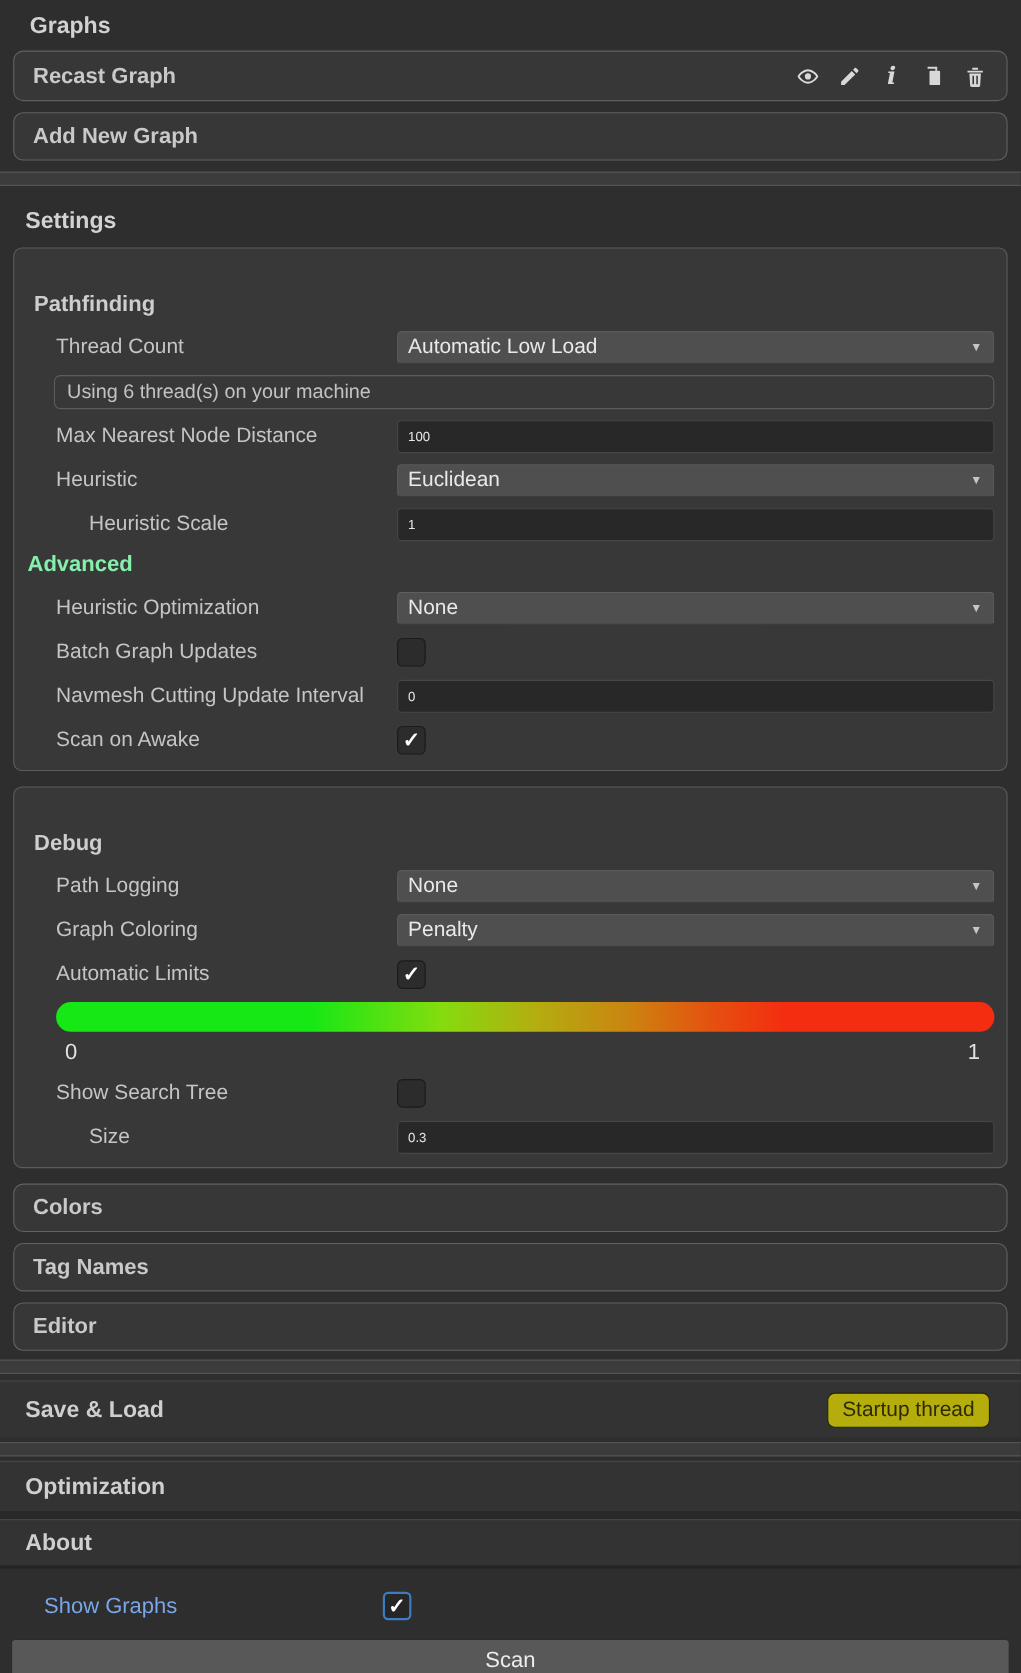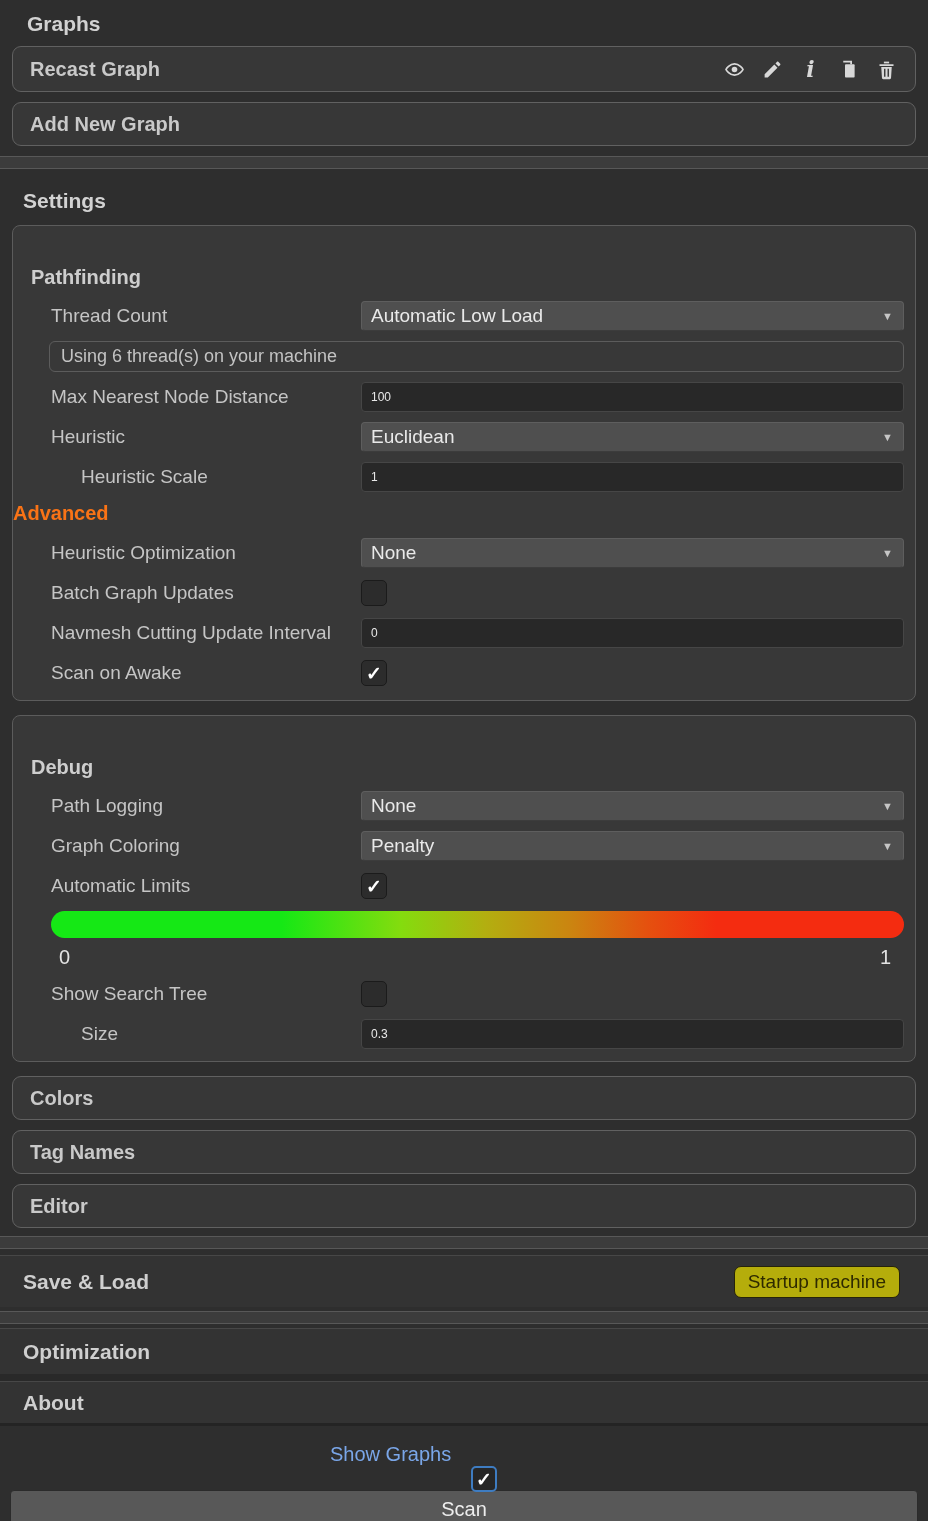--- a/index.html
+++ b/index.html
@@ -30,21 +30,21 @@
     margin:0 12px 14px; background:#383838;
     border:1px solid #5c5c5c; border-radius:8px;
     padding:12px 11px 12px 0;
   }
   .gb-title { padding-left:18px; font-weight:bold; font-size:20px; color:#cecece; height:28px; margin-bottom:7px;margin-top:28px; }
 
   .frow { display:flex; align-items:center; height:30px; margin:0 0 10px 38px; }
   .flabel { width:310px; min-width:310px; white-space:nowrap; overflow:hidden; font-size:19px; color:#c5c5c5; }
   .indent .flabel { padding-left:30px; }
 
-  .advanced-title { font-weight:bold; font-size:20px; color:#f97316; margin:1px 0 9px 0; height:27px; }
+  .advanced-title { font-weight:bold; font-size:20px; color:#86efac; margin:1px 0 9px 12px; height:27px; }
 
   .dropdown {
     flex:1; height:30px; background:#4f4f4f;
     border:1px solid #5e5e5e; border-bottom-color:#3c3c3c; border-radius:4px;
     display:flex; align-items:center; padding:0 28px 0 9px;
     font-size:19px; color:#e9e9e9; position:relative; cursor:pointer;
   }
   .dd-arrow { position:absolute; right:10px; top:50%; transform:translateY(-50%); font-size:11px; color:#c6c6c6; }
 
   .textfield {
@@ -77,21 +77,21 @@
 
   .section-bar {
     background:#333333; border-top:1px solid #474747;
     display:flex; align-items:center; padding:0 28px 0 23px;
     font-weight:bold; font-size:21px; color:#cfcfcf; cursor:pointer;
   }
   .badge { margin-left:auto; padding:4px 13px; border-radius:7px; font-size:19px; font-weight:normal; border:1px solid #26230a; }
   .dark-gap { height:7px; background:#292929; }
   .about-underline { height:3px; background:#242424; }
 
-  .show-graphs-row { display:flex; align-items:center; margin:17px 0 13px 40px; height:34px;flex-direction:column; }
+  .show-graphs-row { display:flex; align-items:center; margin:17px 0 13px 40px; height:34px; }
   .sg-label { width:308px; font-size:20px; cursor:pointer; }
 
   .scan-btn {
     margin:6px 10px 0; height:38px; background:#585858;
     border:1px solid #2b2b2b; border-radius:4px;
     display:flex; align-items:center; justify-content:center;
     font-size:20px; color:#ededed; cursor:pointer;
   }
 </style>
 </head>
@@ -248,21 +248,21 @@
   <span>Tag Names</span>
 </div>
 <div class="panel-row" style="height:44px; margin-bottom:0;">
   <span>Editor</span>
 </div>
 
 <div class="separator-band" style="margin-top:8px;"></div>
 
 <div class="section-bar" style="height:52px;">
   <span>Save &amp; Load</span>
-  <span class="badge" style="background: rgb(181, 173, 11); color: rgb(46, 42, 0);">Startup machine</span>
+  <span class="badge" style="background: rgb(181, 173, 11); color: rgb(46, 42, 0);">Startup thread</span>
 </div>
 
 <div class="separator-band" style="margin:4px 0;"></div>
 
 <div class="section-bar" style="height:46px;">
   <span>Optimization</span>
 </div>
 
 <div class="dark-gap"></div>
 

